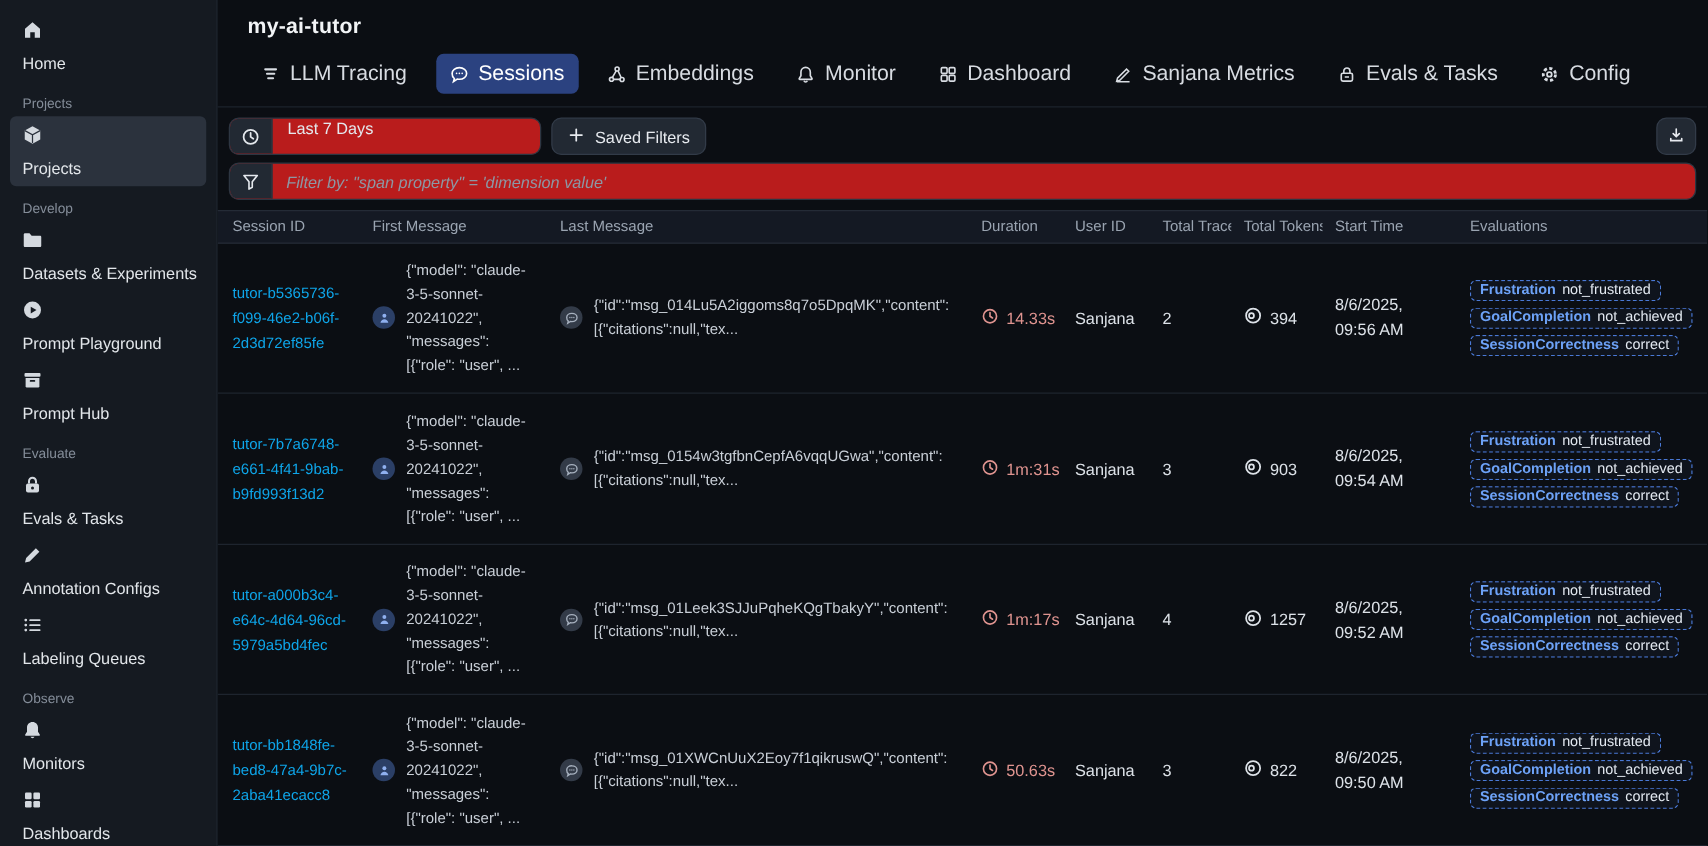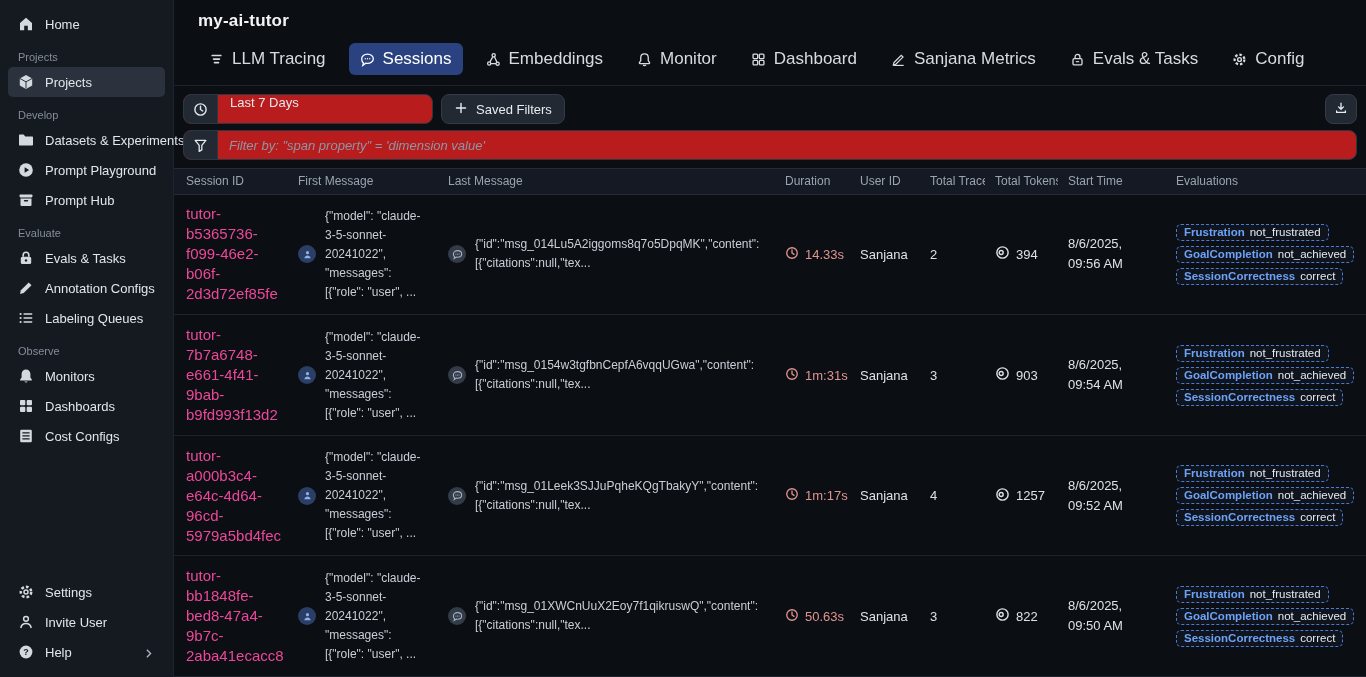--- a/index.html
+++ b/index.html
@@ -10,23 +10,24 @@
   }
   .app { display:flex; width:1366px; height:677px; }
 
   
   .sidebar {
     width:174px; flex-shrink:0; background:#151a21;
     display:flex; flex-direction:column; padding:9px 8px 10px;
     border-right:1px solid #1d232c;
   }
   .nav-item {
-    display:flex; align-items:flex-end; gap:11px; padding:7px 10px;
+    display:flex; align-items:flex-start; gap:11px; padding:7px 10px;
     border-radius:5px; color:#e2e6ea; font-size:13px; cursor:pointer;
     white-space:nowrap;
+    flex-direction:column;
   }
   .nav-item.active { background:#2b323d; }
   .nav-section { font-size:11px; color:#848d99; padding:12px 10px 4px; }
   .nicon { width:16px; height:16px; display:inline-flex; color:#d4d9df; flex-shrink:0; }
   .nicon svg { width:16px; height:16px; }
   .chev { margin-left:auto; width:13px; height:13px; color:#aab2bd; display:inline-flex; }
   .chev svg { width:13px; height:13px; }
   .sidebar-bottom { margin-top:auto; }
 
   
@@ -82,21 +83,21 @@
   .thead {
     background:#141923; border-top:1px solid #242b36; border-bottom:1px solid #242b36;
     height:28px; align-items:center; font-size:12px; color:#9aa4b1;
   }
   .th { padding-left:12px; white-space:nowrap; overflow:hidden; cursor:pointer; }
   .th.pl10 { padding-left:10px; }
   .trow { height:127px; border-bottom:1px solid #1e242e; align-items:center; }
   .c { padding-left:12px; font-size:13px; color:#dde2e8; }
   .c.pl10 { padding-left:10px; }
   .slink {
-    color:#ec4899; font-size:15px; line-height:20px; text-decoration:none;
+    color:#0ea5e9; font-size:12px; line-height:20px; text-decoration:none;
     overflow-wrap:break-word; word-break:normal; display:inline-block; max-width:98px;
     cursor:pointer;
   }
   .msgcell { display:flex; align-items:center; gap:9px; }
   .avatar {
     width:18px; height:18px; border-radius:50%; flex-shrink:0;
     display:flex; align-items:center; justify-content:center;
   }
   .avatar svg { width:11px; height:11px; }
   .avatar.user { background:#2b3f66; color:#8fb0ef; }

